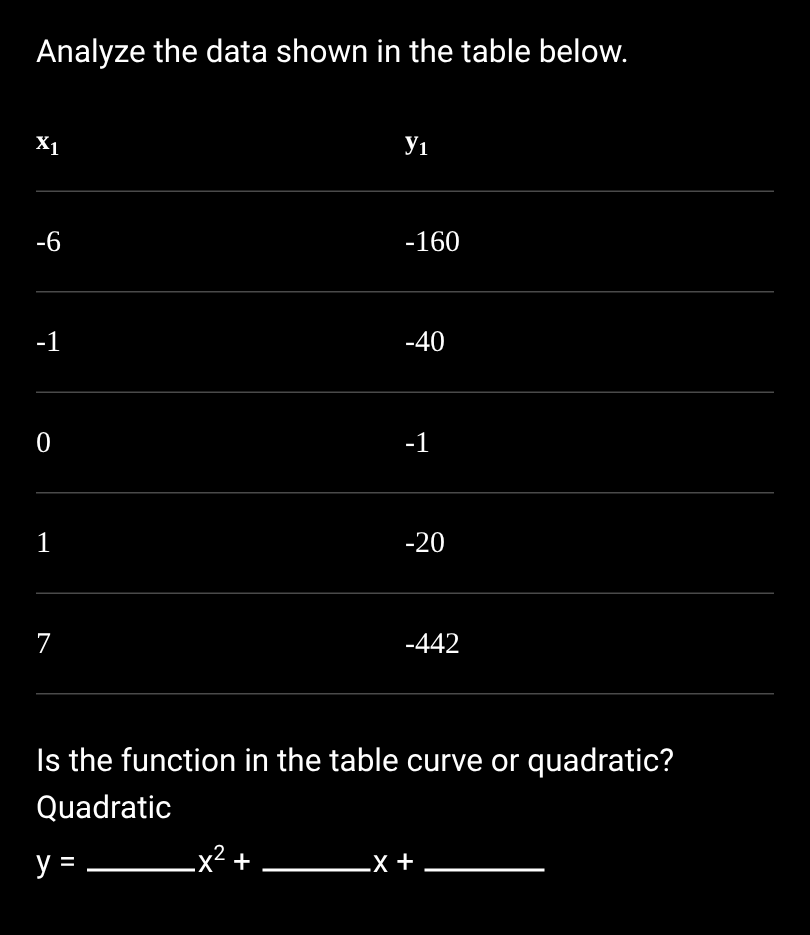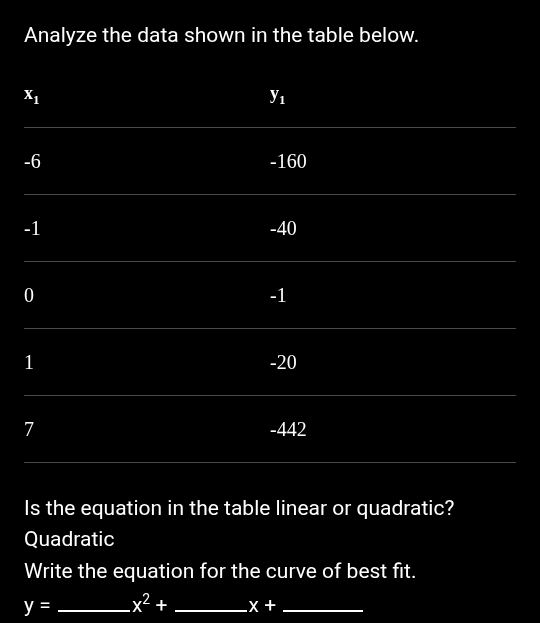--- a/index.html
+++ b/index.html
@@ -104,18 +104,17 @@
       <td>-20</td>
     </tr>
     <tr>
       <td>7</td>
       <td>-442</td>
     </tr>
   </tbody>
 </table>
 
 <div class="question-block">
-  <div><span>Is the equation in the table linear or quadratic? </span><span>Quadratic</span></div>
-  <div>Write the equation for the curve of best fit.</div>
+  <div><span>Is the function in the table curve or quadratic? </span><span>Quadratic</span></div>
   <div class="equation-line">
     <span>y = </span><span class="blank"></span><span>x</span><sup>2</sup><span> + </span><span class="blank"></span><span>x + </span><span class="blank blank-short"></span>
   </div>
 </div>
 
 </body></html>

